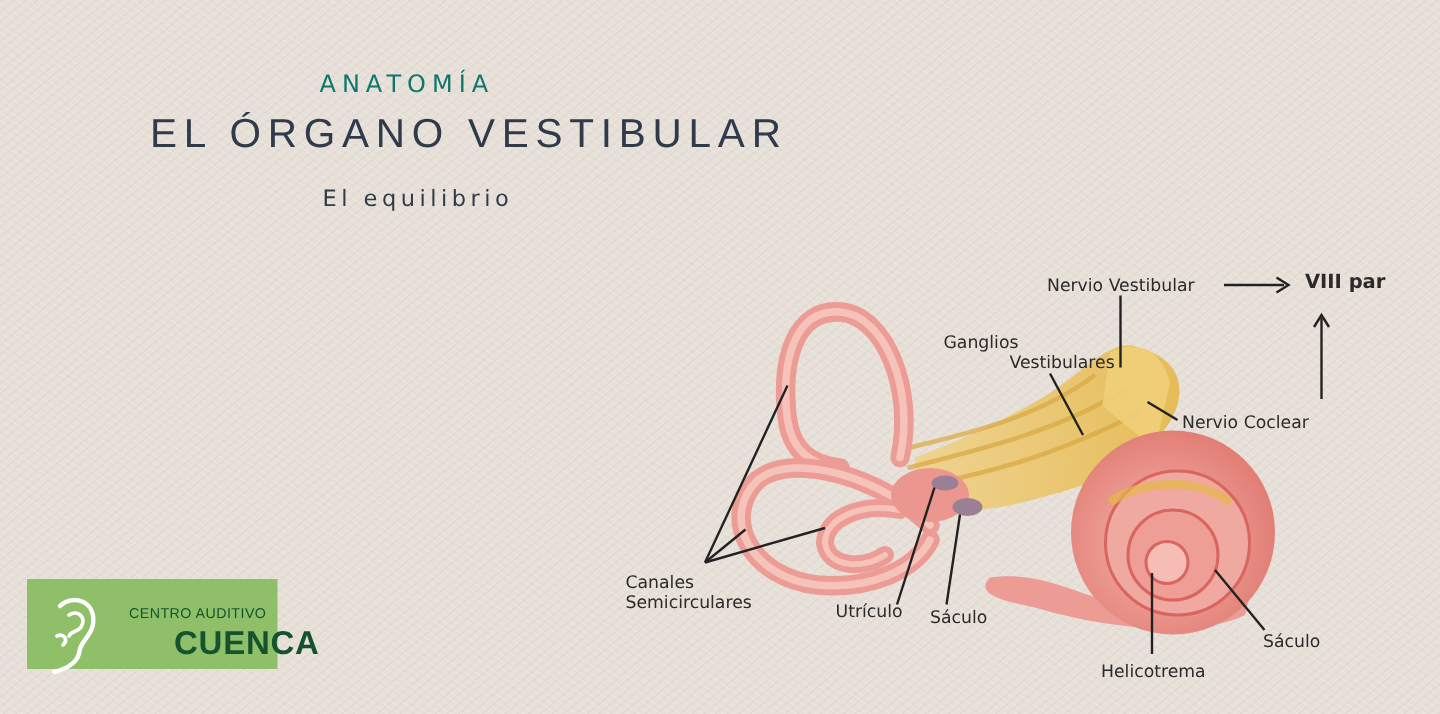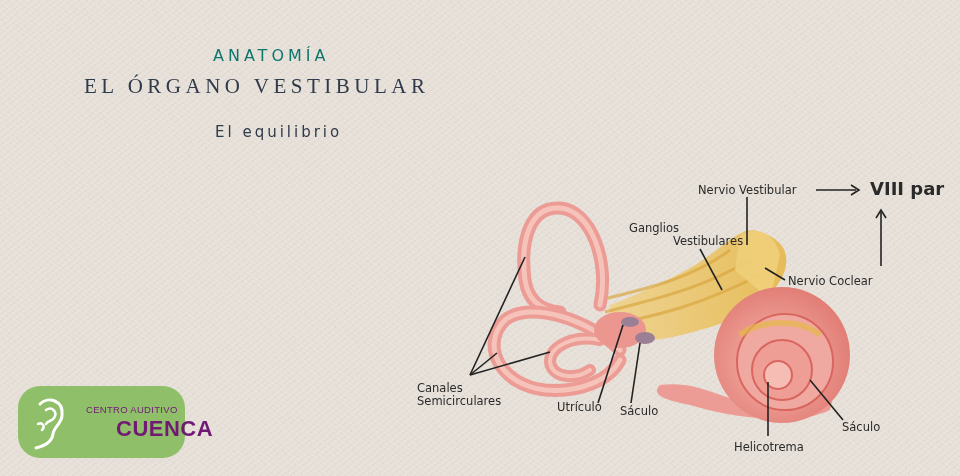--- a/index.html
+++ b/index.html
@@ -10,41 +10,41 @@
       repeating-linear-gradient(35deg, rgba(255,255,255,0.12) 0 1px, transparent 1px 4px),
       repeating-linear-gradient(-40deg, rgba(120,110,100,0.06) 0 1px, transparent 1px 5px);
     font-family:"DejaVu Sans", sans-serif;
   }
   .title-block { position:absolute; left:0; top:0; width:960px; }
   .kicker {
     position:absolute; left:213px; top:46px; font-size:16px; letter-spacing:4px;
     color:#0f766e; font-family:"DejaVu Sans", sans-serif;
   }
   .main-title {
-    position:absolute; left:84px; top:74px; font-size:21px; letter-spacing:4.5px;
-    color:#2f3a4a; font-family:Liberation Serif, serif; font-weight:normal;
+    position:absolute; left:100px; top:74px; font-size:27px; letter-spacing:4.5px;
+    color:#2f3a4a; font-family:Liberation Sans, sans-serif; font-weight:normal;
     margin:0; white-space:nowrap;
   }
   .subtitle {
     position:absolute; left:215px; top:123px; font-size:15px; letter-spacing:3px;
     color:#2f3a4a;
   }
   .logo {
-    position:absolute; left:18px; top:386px; width:167px; height:72px;
-    background:#8fc069; color:#701a75;border-radius:22px;
+    position:absolute; left:18px; top:386px; width:167px; height:60px;
+    background:#8fc069; color:#14532d;
   }
   .logo .ear { position:absolute; left:10px; top:8px; width:40px; height:56px; }
   .logo .small { position:absolute; left:68px; top:18px; font-size:9.5px; letter-spacing:0.3px; font-family:"Liberation Sans", sans-serif; }
   .logo .big { position:absolute; left:66px; top:30px; font-size:22px; font-weight:bold; font-family:"Liberation Sans", sans-serif; letter-spacing:0.5px;margin-left:32px; }
   .diagram { position:absolute; left:0; top:0; width:960px; height:476px; }
   .lbl {
     position:absolute; font-family:"DejaVu Sans", sans-serif; font-size:11.5px;
     color:#2a2a2a; line-height:13px; font-weight:500; white-space:nowrap;
   }
-  .lbl.bold { font-weight:bold; font-size:18px; }
+  .lbl.bold { font-weight:bold; font-size:13px; }
 </style>
 </head>
 <body>
 
 <div class="title-block">
   <div class="kicker">ANATOMÍA</div>
   <h1 class="main-title">EL ÓRGANO VESTIBULAR</h1>
   <div class="subtitle">El equilibrio</div>
 </div>
 

